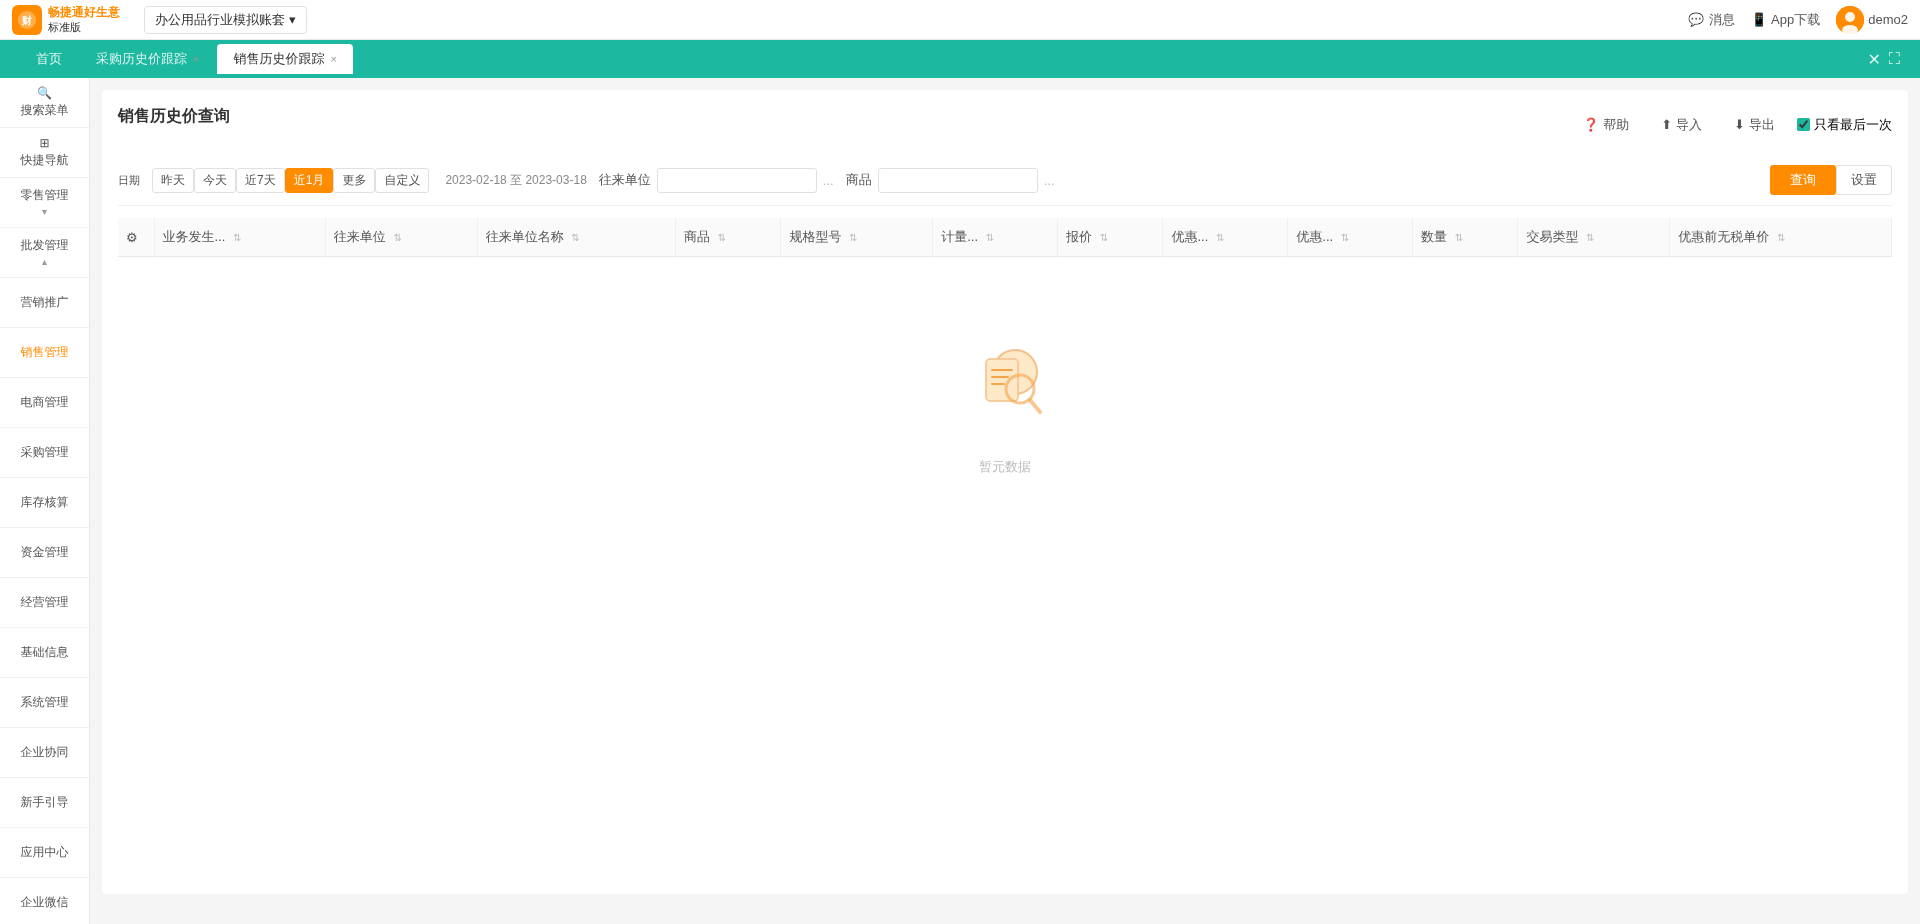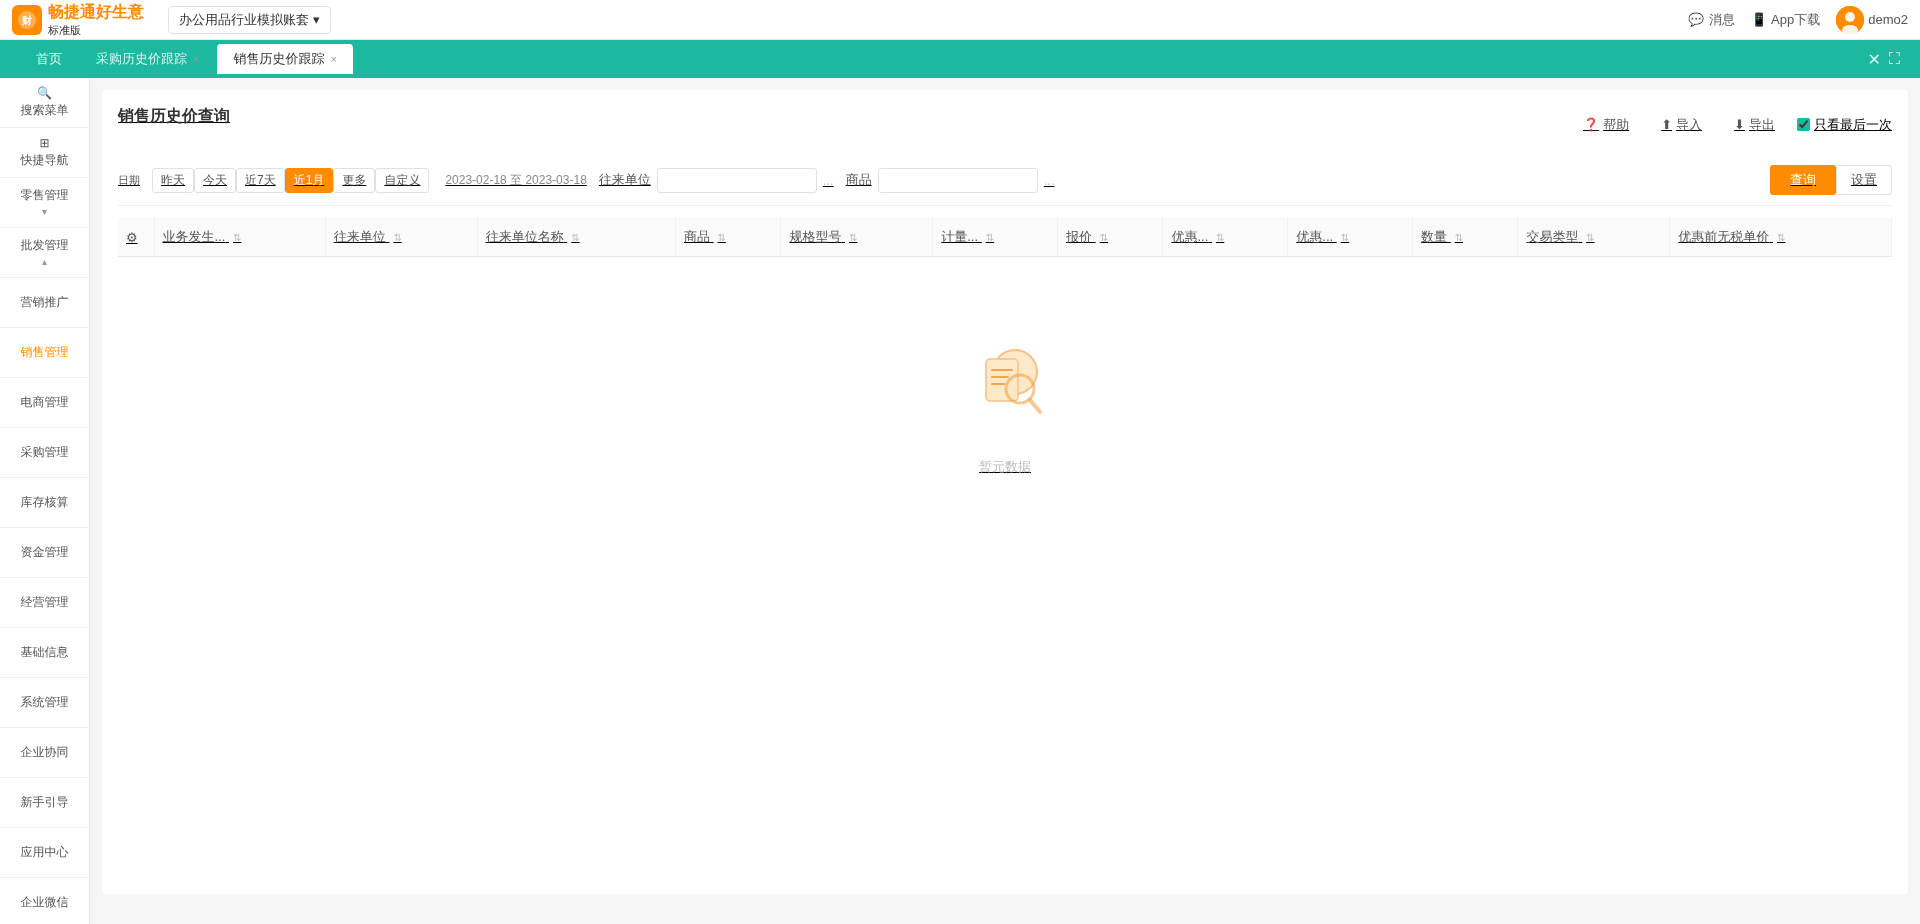--- a/index.html
+++ b/index.html
@@ -14,21 +14,21 @@
       align-items: center;
       padding: 0 12px;
       justify-content: space-between;
       flex-shrink: 0;
     }
     .topbar-left { display: flex; align-items: center; gap: 8px; }
     .logo-area { display: flex; align-items: center; gap: 6px; }
     .logo-icon { width: 30px; height: 30px; background: #ff8c00; border-radius: 6px; display: flex; align-items: center; justify-content: center; }
     .logo-icon svg { width: 20px; height: 20px; }
     .logo-text { font-size: 11px; color: #333; line-height: 1.3; }
-    .logo-text .line1 { color: #ff8c00; font-weight: bold; font-size: 16px; }
+    .logo-text .line1 { color: #ff8c00; font-weight: bold; font-size: 12px; }
     .dropdown-select { display: flex; align-items: center; gap: 4px; padding: 4px 10px; border: 1px solid #e0e0e0; border-radius: 4px; cursor: pointer; font-size: 13px; color: #333; background: #fff; margin-left: 16px; }
 
     .topbar-right { display: flex; align-items: center; gap: 16px; }
     .topbar-btn { display: flex; align-items: center; gap: 4px; cursor: pointer; color: #555; font-size: 13px; }
     .avatar { width: 28px; height: 28px; border-radius: 50%; background: #ff8c00; display: flex; align-items: center; justify-content: center; color: white; font-size: 11px; }
 
     
     .tabbar {
       height: 38px;
       background: #1db8a0;
@@ -98,21 +98,20 @@
       background: #f5f5f5;
       padding: 12px;
     }
 
     
     .page-card {
       background: #fff;
       border-radius: 4px;
       padding: 16px;
       min-height: calc(100vh - 120px);
-      text-decoration: underline;
     }
 
     .page-title {
       font-size: 16px;
       font-weight: bold;
       color: #333;
       margin-bottom: 16px;
     }
     .toolbar-btn {
       display: flex; align-items: center; gap: 4px;

